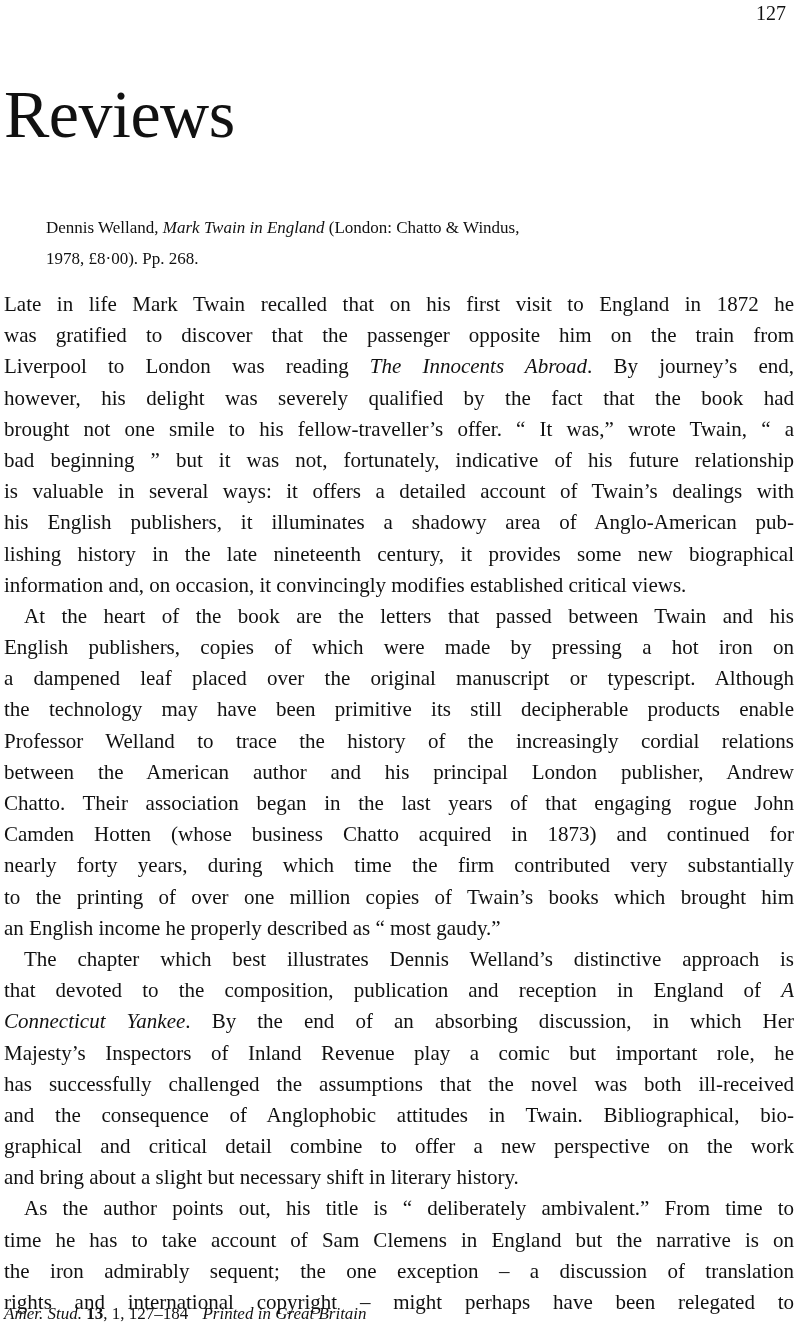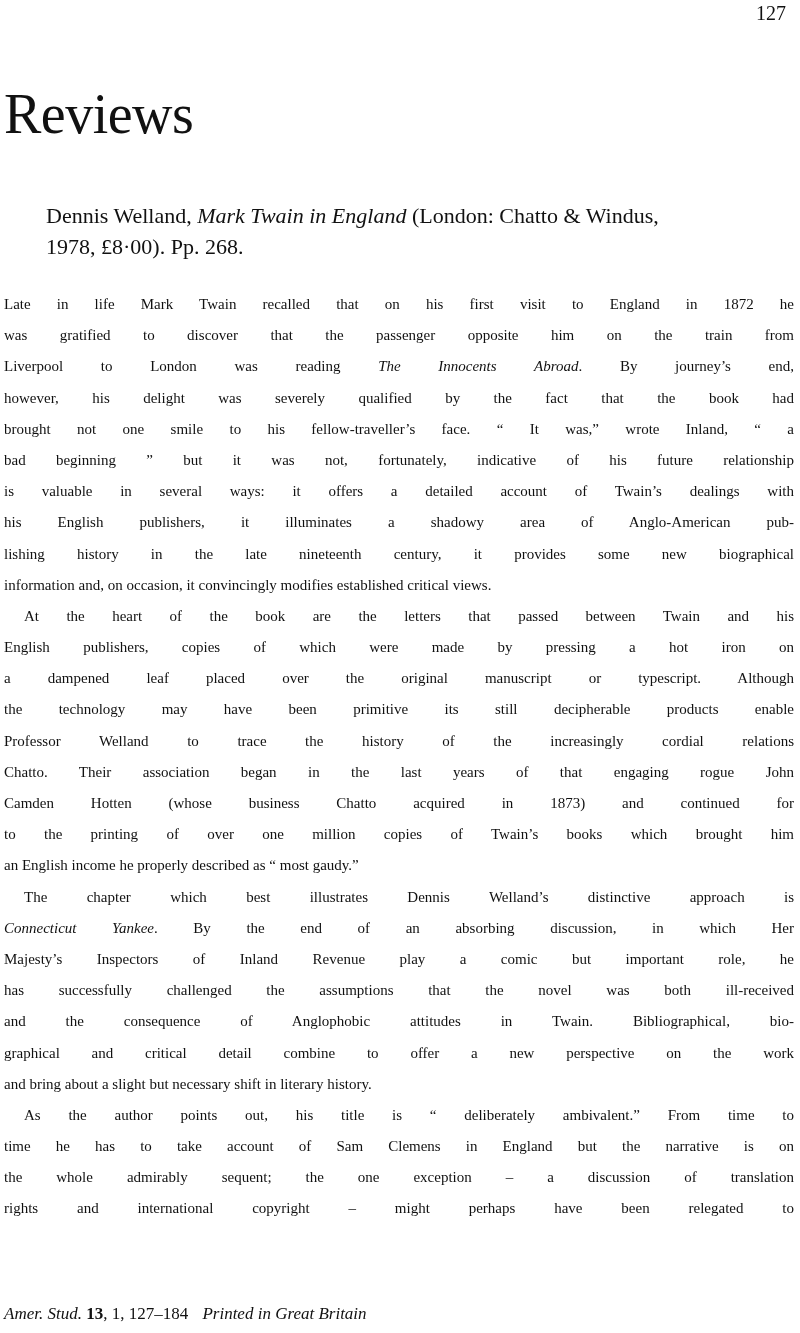--- a/index.html
+++ b/index.html
@@ -6,32 +6,32 @@
     body {
       width: 800px; height: 1333px; position: relative; overflow: hidden;
       font-family: "Liberation Serif", "DejaVu Serif", serif; color: #111;
     }
     .page-number {
       position: absolute; top: 0px; right: 14px;
       font-size: 20px; line-height: 26px;
     }
     .section-title {
       position: absolute; top: 82px; left: 4px;
-      font-size: 56px; line-height: 64px; letter-spacing: -0.5px; font-weight: normal;
+      font-size: 68px; line-height: 64px; letter-spacing: -0.5px; font-weight: normal;
     }
     .citation {
-      position: absolute; top: 200px; left: 46px; width: 740px;
-      font-size: 22px; line-height: 31px;
+      position: absolute; top: 212px; left: 46px; width: 740px;
+      font-size: 17px; line-height: 31px;
     }
     .citation .line { display: block; white-space: nowrap; }
     .body-text {
       position: absolute; top: 289px; left: 4px; width: 790px;
     }
     .ln {
-      display: block; font-size: 15px; line-height: 31.2px; height: 31.2px;
+      display: block; font-size: 21px; line-height: 31.2px; height: 31.2px;
       text-align: justify; text-align-last: justify; white-space: nowrap; overflow: hidden;
     }
     .ln.last { text-align-last: left; }
     .ln.indent { padding-left: 20px; }
     .ln-inner { display: inline-block; width: 100%; text-align: justify; text-align-last: justify; }
     .ln.last .ln-inner { text-align-last: left; }
     i { font-style: italic; }
     .footer {
       position: absolute; top: 1303px; left: 4px;
       font-size: 17px; line-height: 22px; white-space: nowrap;
@@ -54,51 +54,54 @@
   </span>
   <span class="line">1978, £8·00). Pp. 268.</span>
 </div>
 
 <div class="body-text" id="body-text">
     <div>
       <span class="ln"><span class="ln-inner">Late in life Mark Twain recalled that on his first visit to England in 1872 he</span></span>
       <span class="ln"><span class="ln-inner">was gratified to discover that the passenger opposite him on the train from</span></span>
       <span class="ln"><span class="ln-inner">Liverpool to London was reading <i>The Innocents Abroad</i>. By journey’s end,</span></span>
       <span class="ln"><span class="ln-inner">however, his delight was severely qualified by the fact that the book had</span></span>
-      <span class="ln"><span class="ln-inner">brought not one smile to his fellow-traveller’s face. “ It was,” wrote Inland, “ a</span></span>
+      <span class="ln"><span class="ln-inner">brought not one smile to his fellow-traveller’s offer. “ It was,” wrote Twain, “ a</span></span>
       <span class="ln"><span class="ln-inner">bad beginning ” but it was not, fortunately, indicative of his future relationship</span></span>
       <span class="ln"><span class="ln-inner">is valuable in several ways: it offers a detailed account of Twain’s dealings with</span></span>
       <span class="ln"><span class="ln-inner">his English publishers, it illuminates a shadowy area of Anglo-American pub-</span></span>
       <span class="ln"><span class="ln-inner">lishing history in the late nineteenth century, it provides some new biographical</span></span>
       <span class="ln last"><span class="ln-inner">information and, on occasion, it convincingly modifies established critical views.</span></span>
     </div>
     <div>
       <span class="ln indent"><span class="ln-inner">At the heart of the book are the letters that passed between Twain and his</span></span>
       <span class="ln"><span class="ln-inner">English publishers, copies of which were made by pressing a hot iron on</span></span>
       <span class="ln"><span class="ln-inner">a dampened leaf placed over the original manuscript or typescript. Although</span></span>
       <span class="ln"><span class="ln-inner">the technology may have been primitive its still decipherable products enable</span></span>
       <span class="ln"><span class="ln-inner">Professor Welland to trace the history of the increasingly cordial relations</span></span>
+      <span class="ln"><span class="ln-inner">between the American author and his principal London publisher, Andrew</span></span>
       <span class="ln"><span class="ln-inner">Chatto. Their association began in the last years of that engaging rogue John</span></span>
       <span class="ln"><span class="ln-inner">Camden Hotten (whose business Chatto acquired in 1873) and continued for</span></span>
+      <span class="ln"><span class="ln-inner">nearly forty years, during which time the firm contributed very substantially</span></span>
       <span class="ln"><span class="ln-inner">to the printing of over one million copies of Twain’s books which brought him</span></span>
       <span class="ln last"><span class="ln-inner">an English income he properly described as “ most gaudy.”</span></span>
     </div>
     <div>
       <span class="ln indent"><span class="ln-inner">The chapter which best illustrates Dennis Welland’s distinctive approach is</span></span>
+      <span class="ln"><span class="ln-inner">that devoted to the composition, publication and reception in England of <i>A</i></span></span>
       <span class="ln"><span class="ln-inner"><i>Connecticut Yankee</i>. By the end of an absorbing discussion, in which Her</span></span>
       <span class="ln"><span class="ln-inner">Majesty’s Inspectors of Inland Revenue play a comic but important role, he</span></span>
       <span class="ln"><span class="ln-inner">has successfully challenged the assumptions that the novel was both ill-received</span></span>
       <span class="ln"><span class="ln-inner">and the consequence of Anglophobic attitudes in Twain. Bibliographical, bio-</span></span>
       <span class="ln"><span class="ln-inner">graphical and critical detail combine to offer a new perspective on the work</span></span>
       <span class="ln last"><span class="ln-inner">and bring about a slight but necessary shift in literary history.</span></span>
     </div>
     <div>
       <span class="ln indent"><span class="ln-inner">As the author points out, his title is “ deliberately ambivalent.” From time to</span></span>
       <span class="ln"><span class="ln-inner">time he has to take account of Sam Clemens in England but the narrative is on</span></span>
-      <span class="ln"><span class="ln-inner">the whole admirably sequent; the one exception – a discussion of translation</span></span>
+      <span class="ln"><span class="ln-inner">the iron admirably sequent; the one exception – a discussion of translation</span></span>
       <span class="ln"><span class="ln-inner">rights and international copyright – might perhaps have been relegated to</span></span>
     </div>
   </div>
 
 <div class="footer">
   <i>Amer. Stud.</i>
   <b>13</b><span>, 1, 127–184</span><span class="sep"></span>
   <i>Printed in Great Britain</i>
 </div>
 

